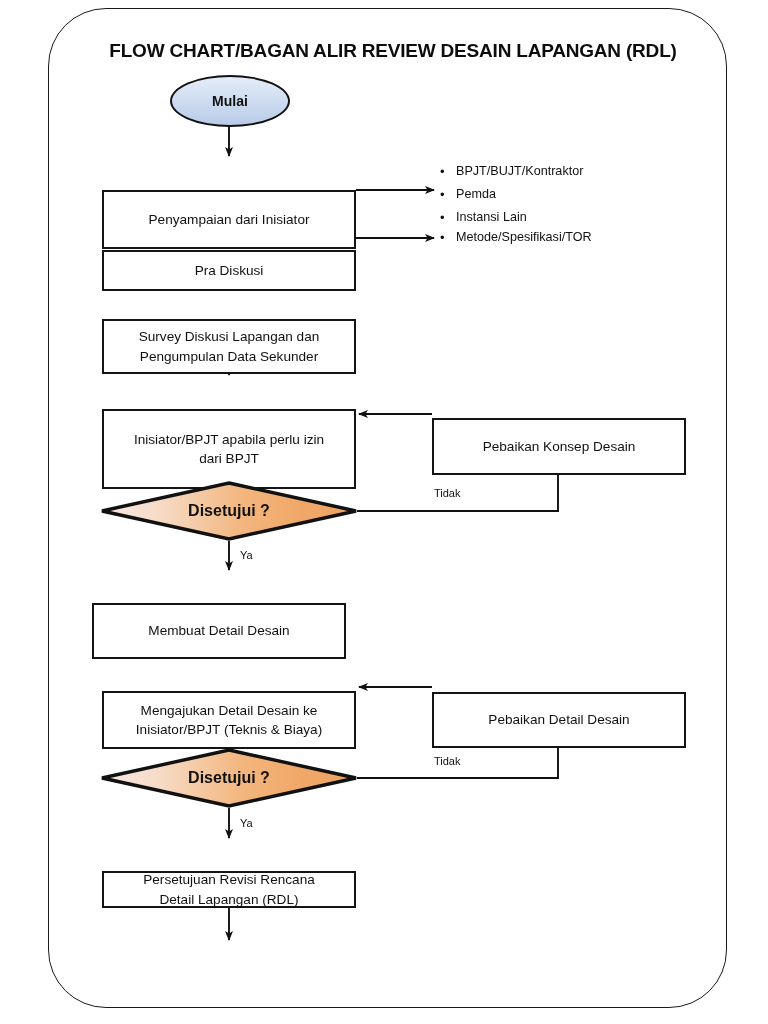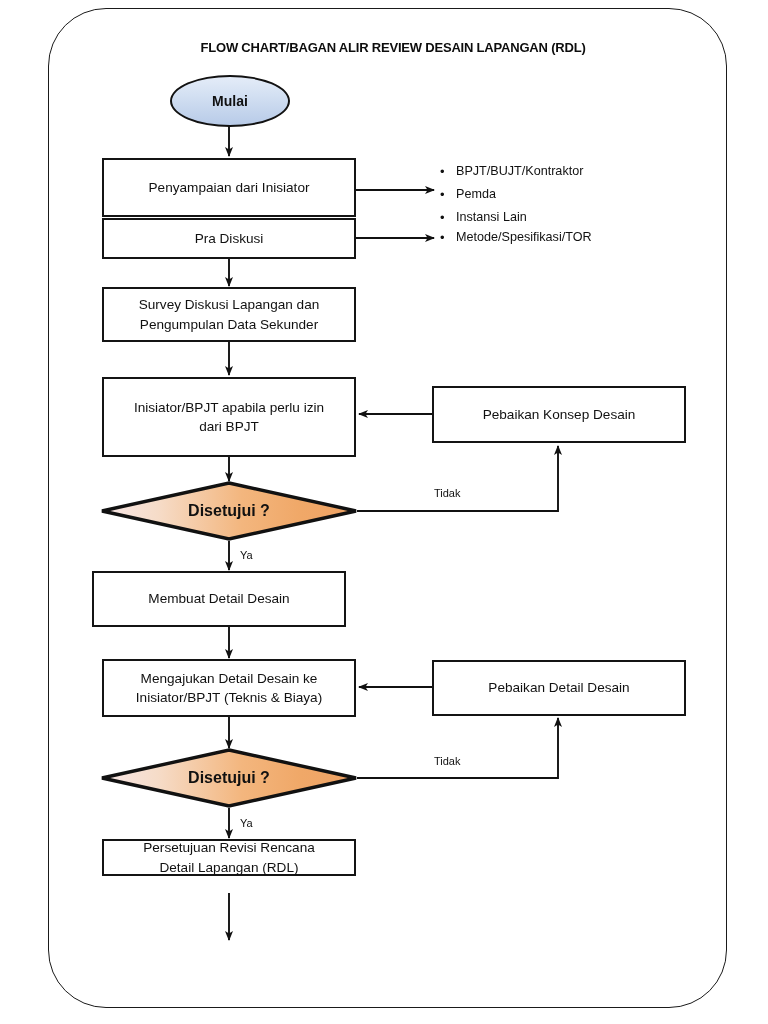--- a/index.html
+++ b/index.html
@@ -33,40 +33,41 @@
     box-sizing: border-box;
     background: transparent;
   }
   
   .chart-title {
     position: absolute;
     left: 98px;
     top: 40px;
     width: 590px;
     text-align: center;
-    font-size: 13px;
+    font-size: 19px;
     font-weight: bold;
     letter-spacing: -0.2px;
     color: #0d0d0d;
     white-space: nowrap;
   }
   
   .node-box {
     position: absolute;
     box-sizing: border-box;
     border: 2.2px solid #141414;
     background: #ffffff;
     display: flex;
     align-items: center;
     justify-content: center;
     text-align: center;
     font-size: 13.6px;
     line-height: 1.42;
     color: #111111;
     padding: 2px 6px;
+    margin-top: 32px;
   }
   .node-box .txt { display: block; }
   
   .terminator {
     position: absolute;
     box-sizing: border-box;
     border: 2.6px solid #121212;
     border-radius: 50%;
     background: linear-gradient(to bottom, #e4ecf8 0%, #d3e0f2 38%, #b8cbe8 100%);
     display: flex;

